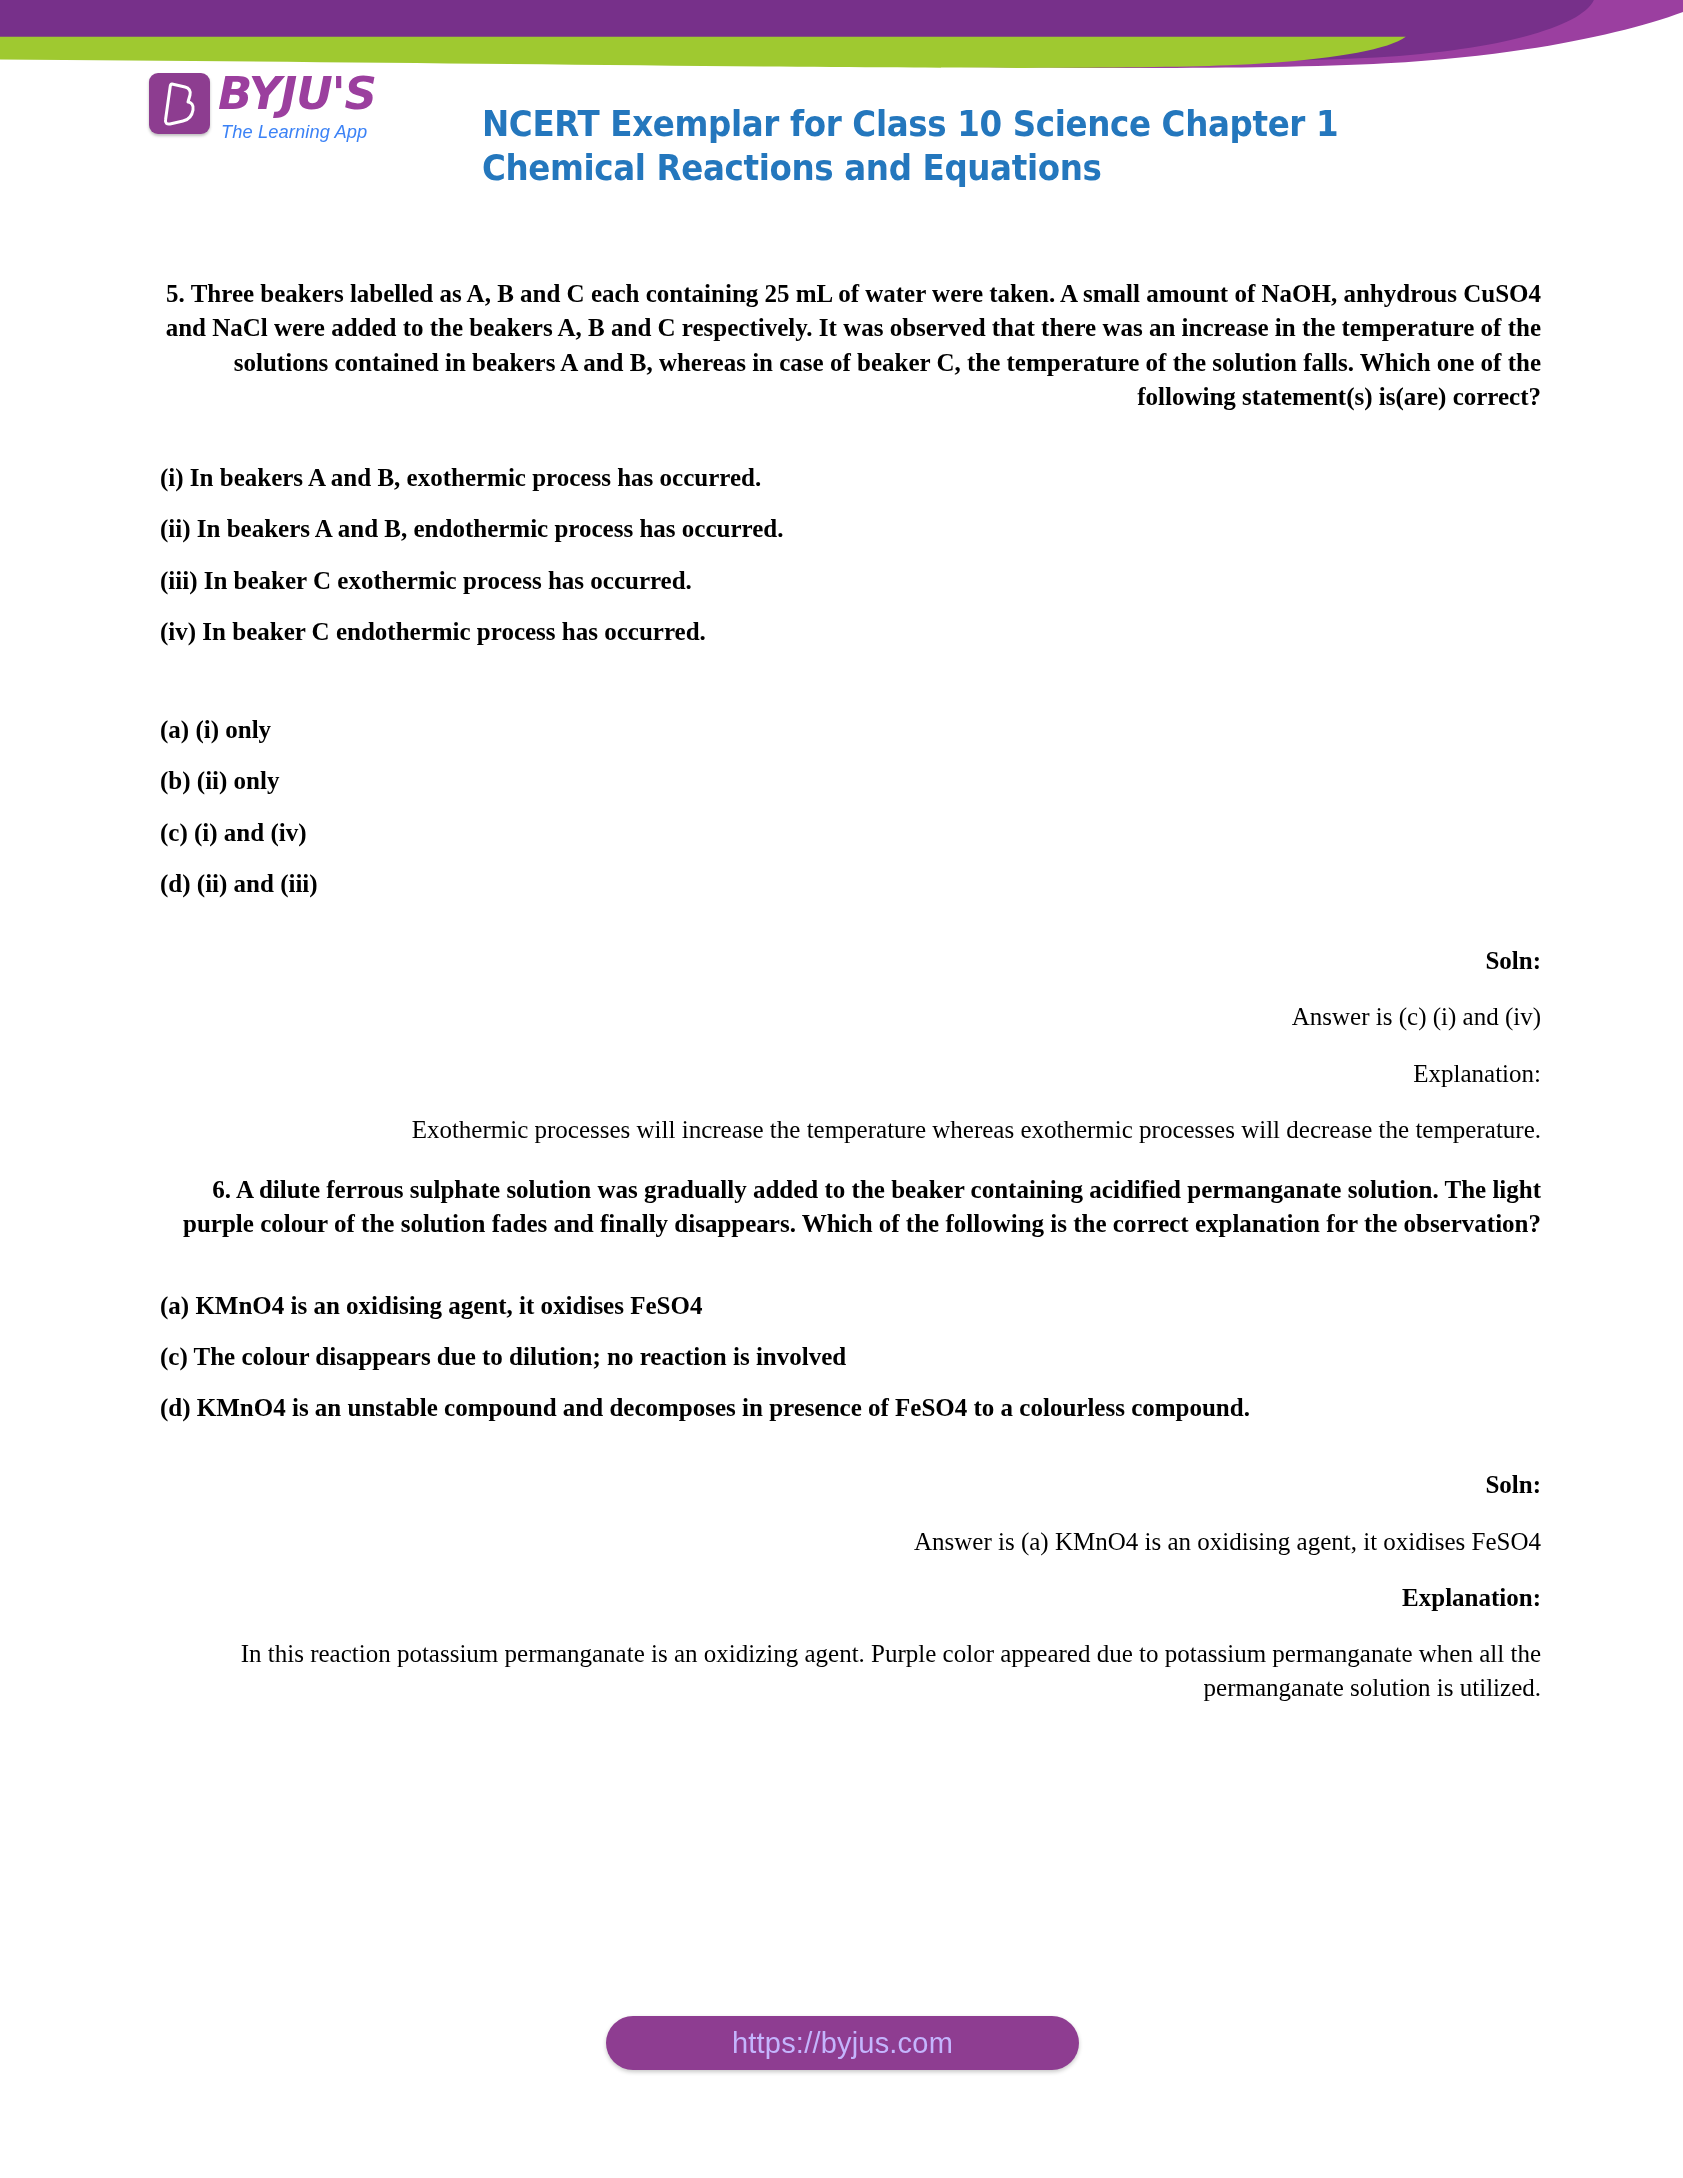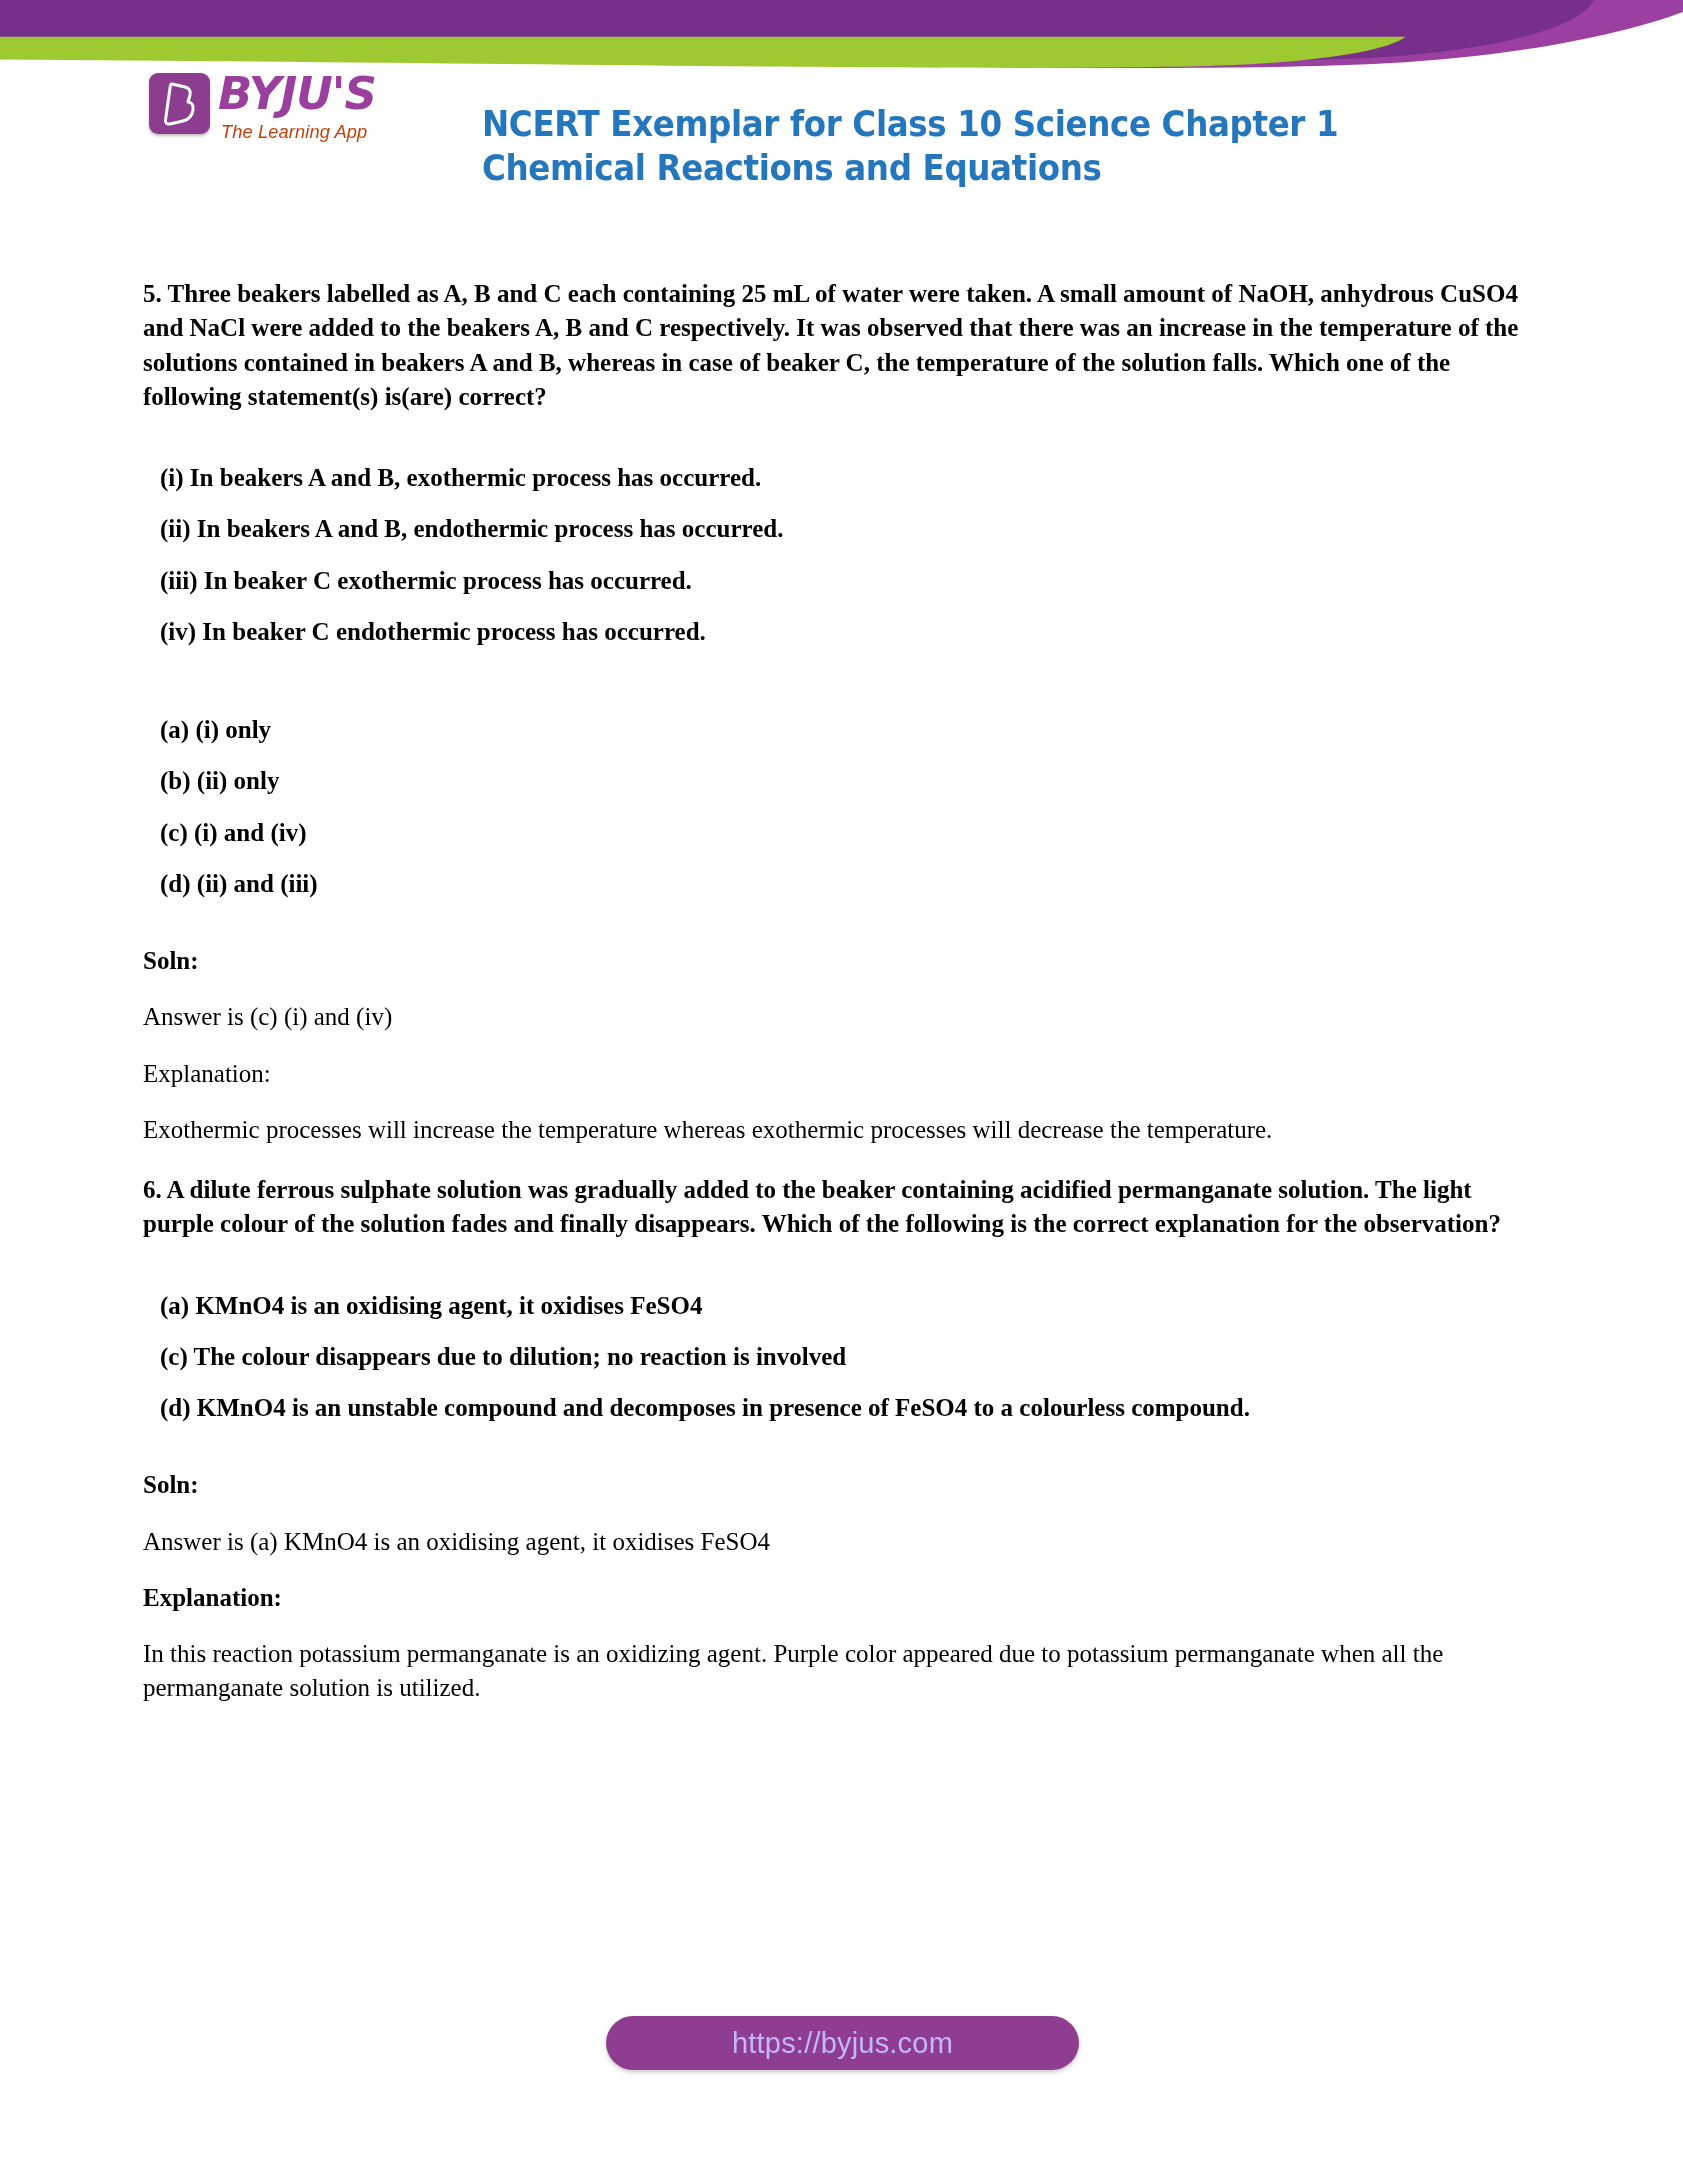--- a/index.html
+++ b/index.html
@@ -60,21 +60,21 @@
     letter-spacing: -1px;
     color: #9b3f9e;
     line-height: 1;
   }
   .logo-tag {
     position: absolute;
     left: 72px;
     top: 50px;
     font-family: "Liberation Sans", sans-serif;
     font-size: 18.3px;
-    color: #c2410c;
+    color: #3b82f6;
     letter-spacing: 0.1px;
     white-space: nowrap;
   }
 
   
   .page-title {
     position: absolute;
     left: 482px;
     top: 103px;
     width: 1089px;
@@ -98,21 +98,21 @@
     line-height: 1.37;
     color: #000000;
   }
   .bold { font-weight: bold; }
   .gap-lg { height: 30px; }
   .gap-md { height: 26px; }
   .gap-sm { height: 22px; }
 
   p.para {
     margin: 0;
-    text-align: left;
+    text-align: right;
   }
   .list-line {
     margin: 17px;
     white-space: nowrap;
   }
 
   
   .footer-pill {
     position: absolute;
     left: 606px;

